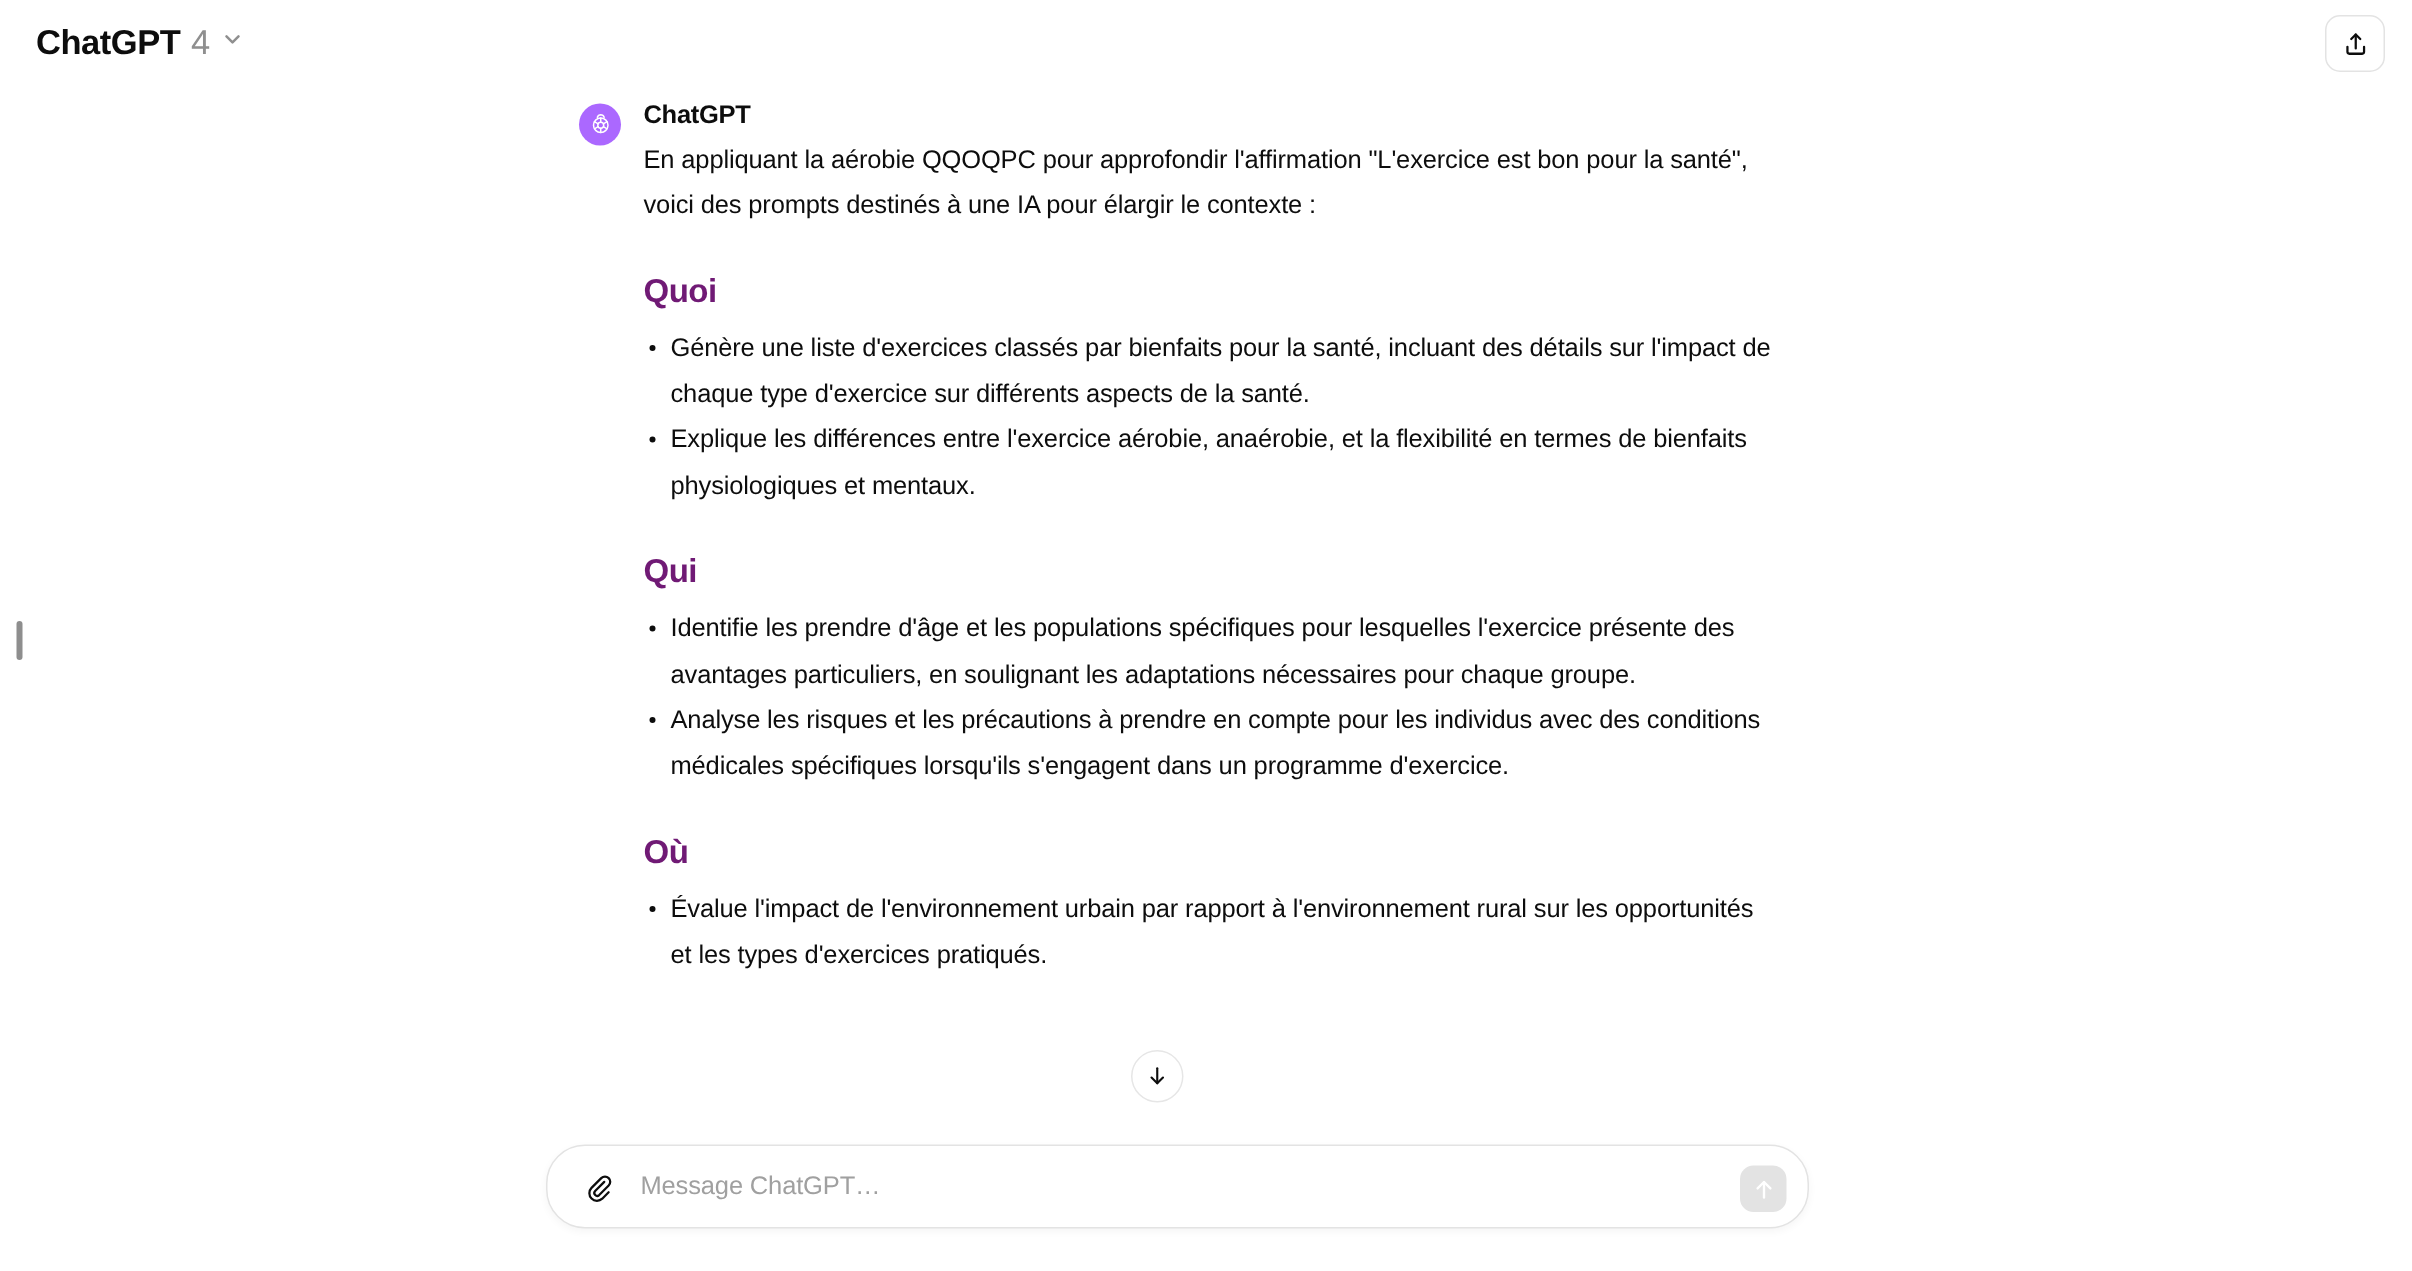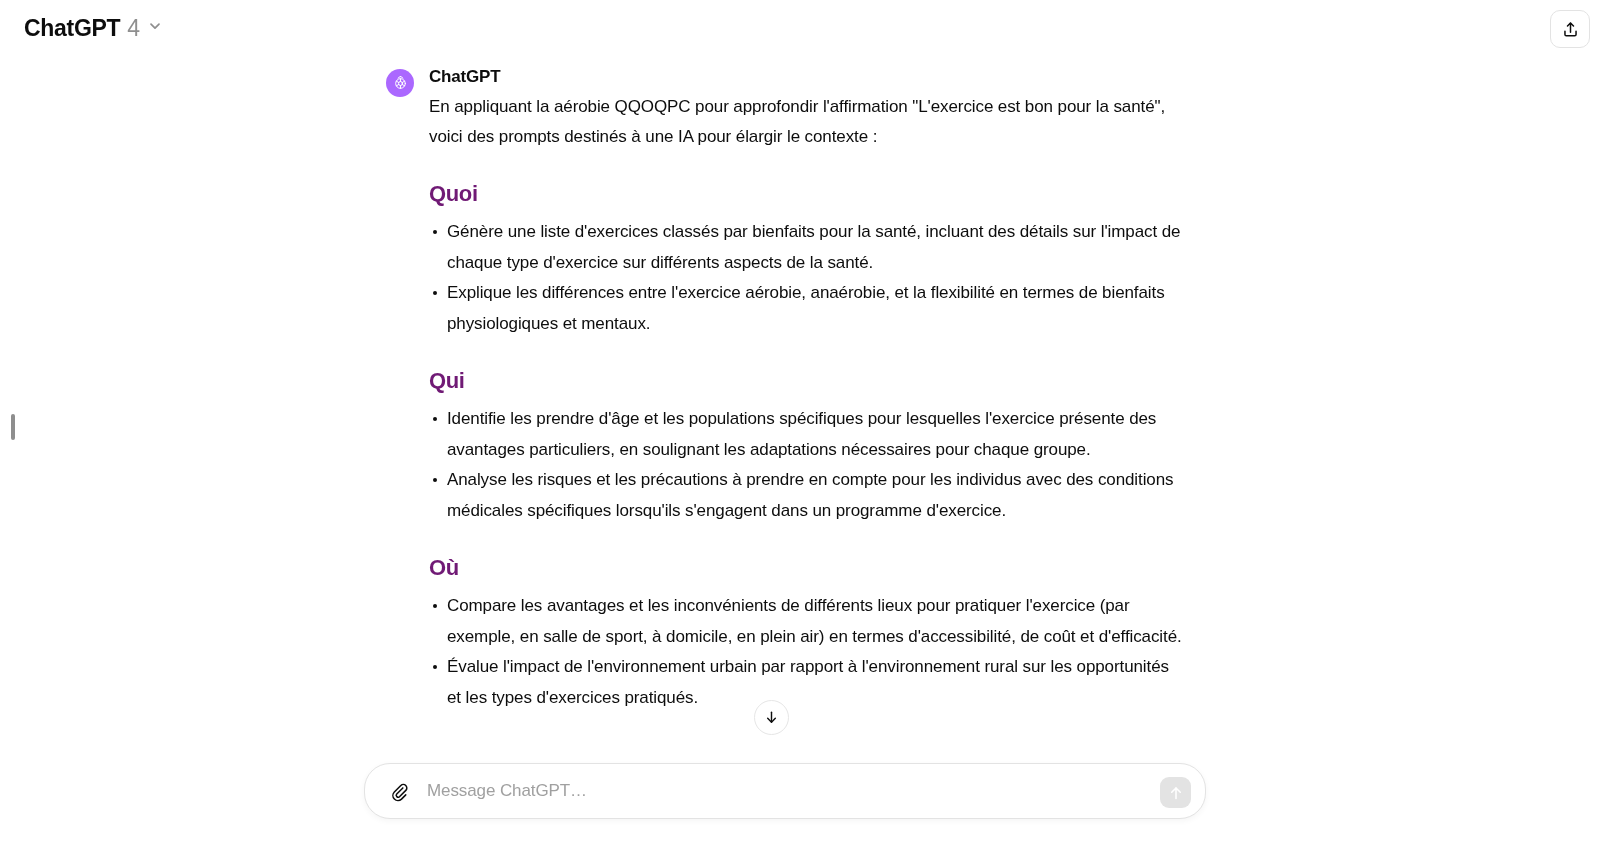--- a/index.html
+++ b/index.html
@@ -313,21 +313,20 @@
         </ul>
 
         <h3 class="section-title">Qui</h3>
         <ul class="bullets">
           <li>Identifie les prendre d'âge et les populations spécifiques pour lesquelles l'exercice présente des avantages particuliers, en soulignant les adaptations nécessaires pour chaque groupe.</li>
           <li>Analyse les risques et les précautions à prendre en compte pour les individus avec des conditions médicales spécifiques lorsqu'ils s'engagent dans un programme d'exercice.</li>
         </ul>
 
         <h3 class="section-title">Où</h3>
         <ul class="bullets">
-          <li>Compare les avantages et les inconvénients de différents lieux pour pratiquer l'exercice (par exemple, en salle de sport, à domicile, en plein air) en termes d'accessibilité, de coût et d'efficacité.</li>
           <li>Évalue l'impact de l'environnement urbain par rapport à l'environnement rural sur les opportunités et les types d'exercices pratiqués.</li>
         </ul>
       </div>
 
     </div>
   </div>
 
   <div class="scroll-btn">
     <span>
       <svg viewBox="0 0 24 24" fill="none" stroke="#0d0d0d" stroke-width="2" stroke-linecap="round" stroke-linejoin="round">

